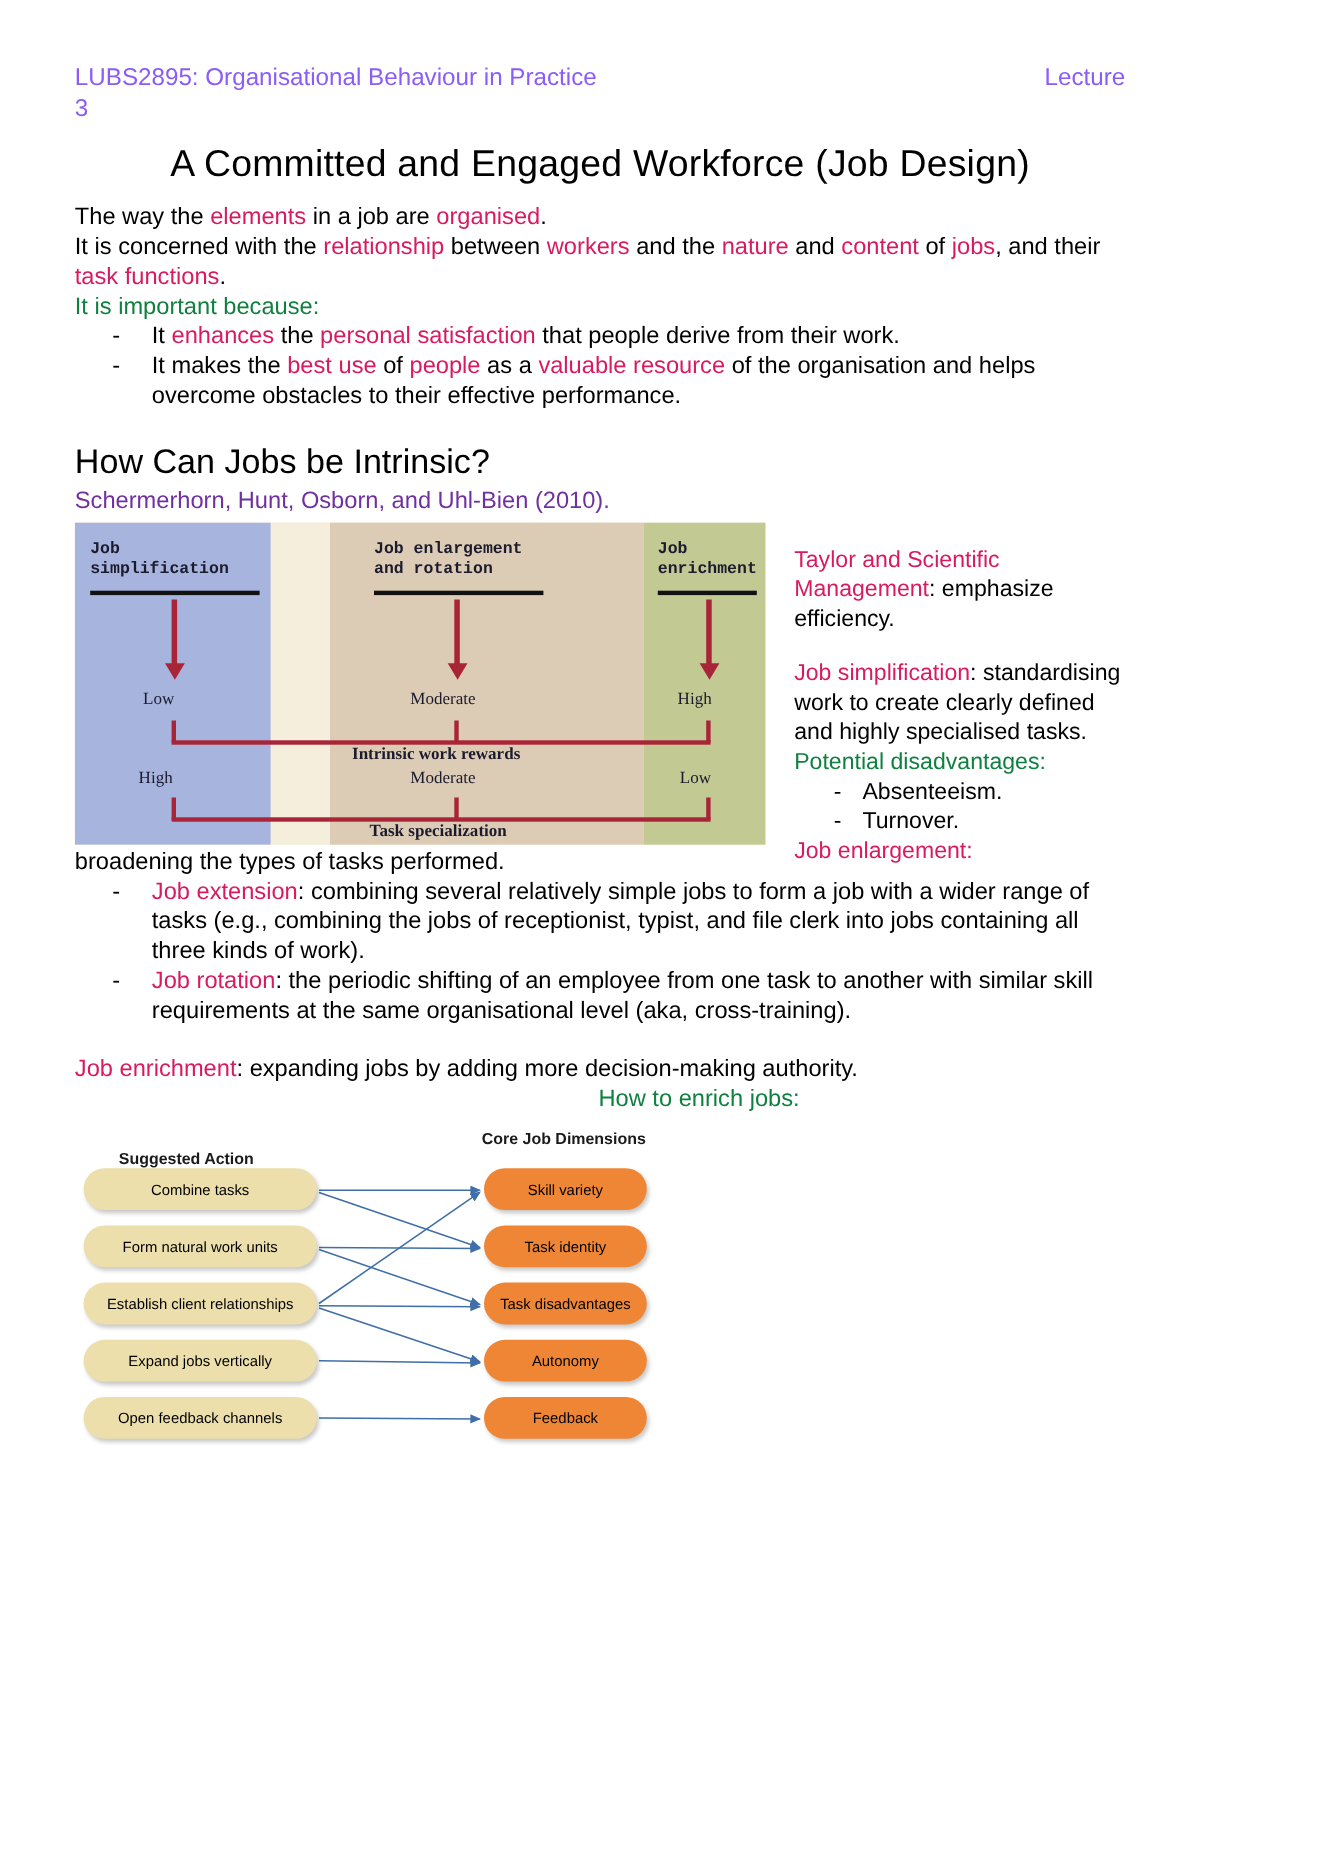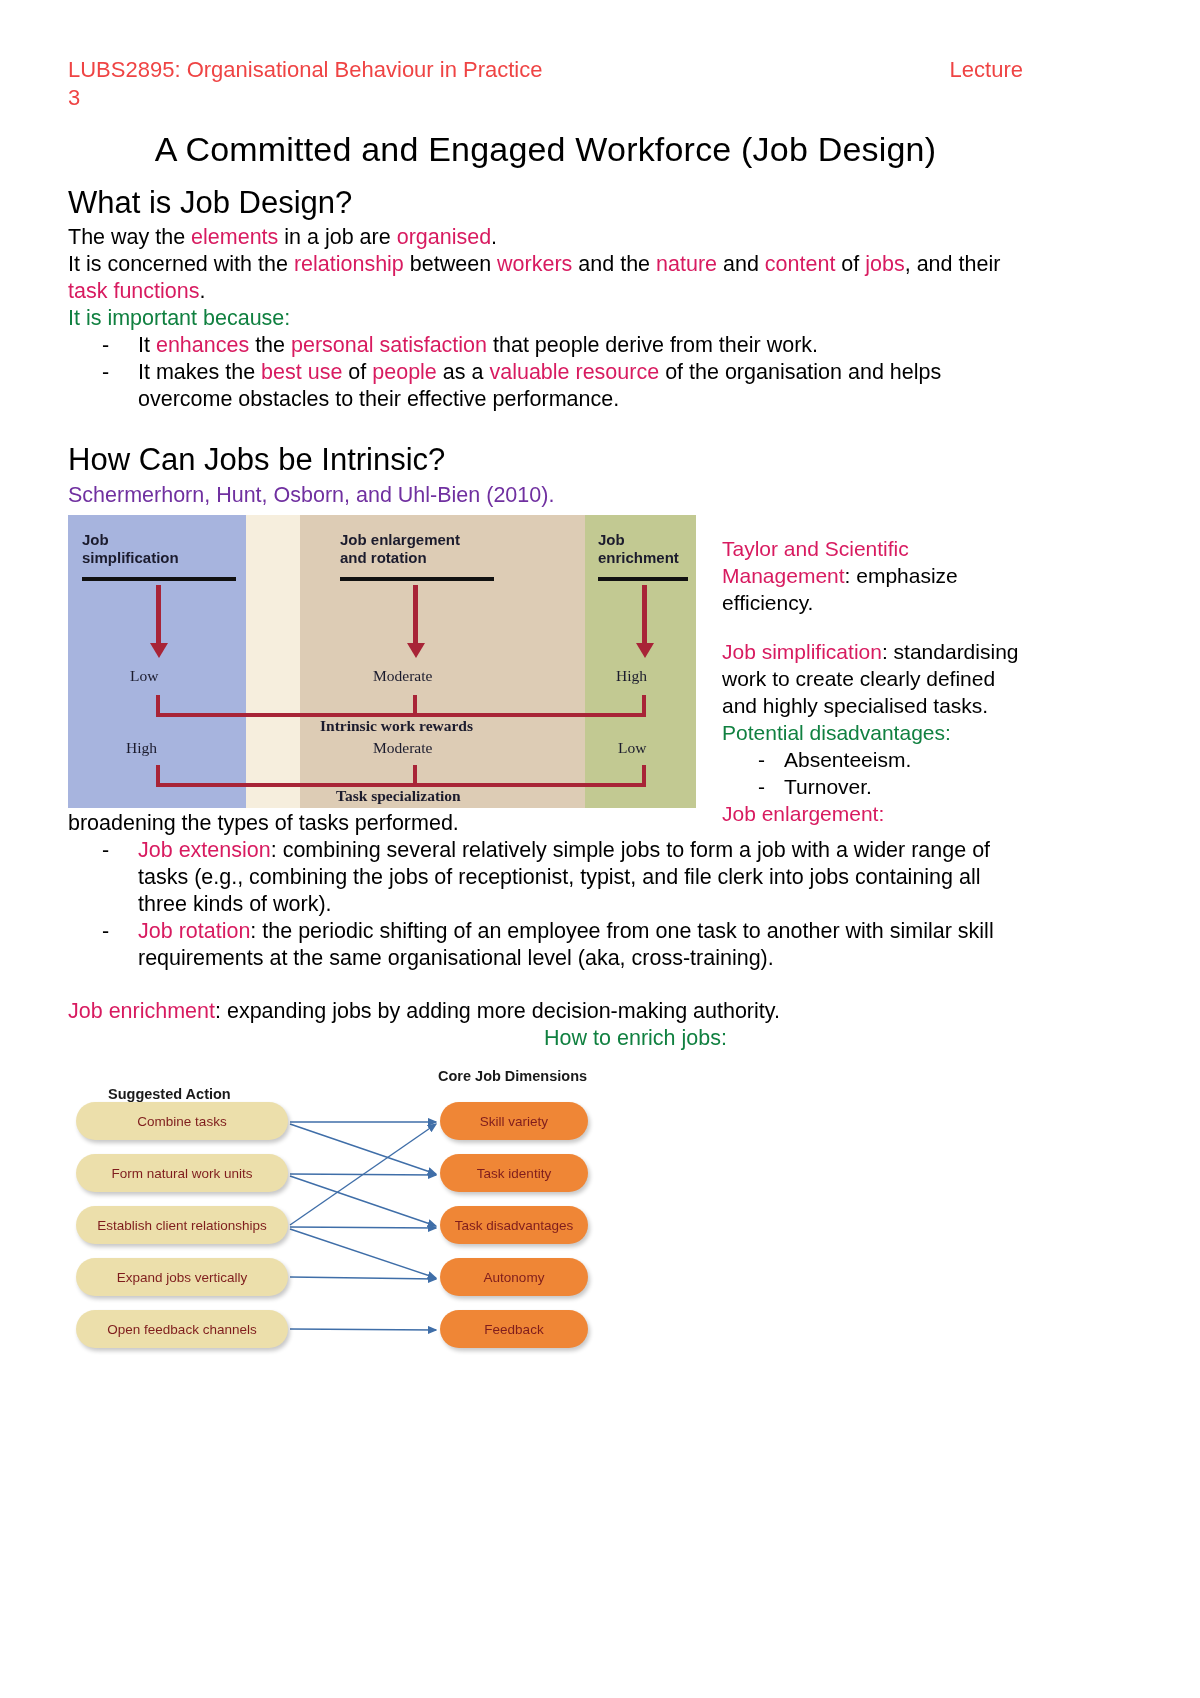--- a/index.html
+++ b/index.html
@@ -27,21 +27,21 @@
     left: 68px;
     top: 56px;
     width: 955px;
   }
 
   
   .runhead {
     display: block;
     font-size: 22px;
     line-height: 28px;
-    color: #ef4444;
+    color: #8b5cf6;
     position: relative;
     min-height: 56px;
   }
   .runhead .rh-left { display: inline; }
   .runhead .rh-right {
     position: absolute;
     right: 0;
     top: 0;
   }
   .runhead .rh-num { display: block; }
@@ -114,21 +114,21 @@
   .band {
     position: absolute;
     top: 0;
     height: 100%;
   }
   .band.b1 { left: 0;     width: 178px; background: #a7b4de; }
   .band.b2 { left: 232px; width: 285px; background: #ddccb5; }
   .band.b3 { left: 517px; width: 111px; background: #c2c992; }
   .col-title {
     position: absolute;
-    font-family: Liberation Sans, sans-serif;
+    font-family: Liberation Mono, monospace;
     font-weight: bold;
     font-size: 15px;
     line-height: 18px;
     color: #1b1b2d;
     z-index: 4;
   }
   .rule {
     position: absolute;
     height: 4px;
     background: #111;
@@ -211,21 +211,21 @@
     color: #1a1a1a;
   }
   .pillL, .pillR {
     position: absolute;
     height: 38px;
     border-radius: 19px;
     display: flex;
     align-items: center;
     justify-content: center;
     font-size: 13.5px;
-    color: #7f1d1d;
+    color: #000000;
     box-shadow: 2px 3px 4px rgba(0,0,0,0.22);
     white-space: nowrap;
   }
   .pillL {
     left: 8px;
     width: 212px;
     background: #ecdfab;
   }
   .pillR {
     left: 372px;
@@ -248,21 +248,20 @@
   <div class="content">
 
     <div class="runhead">
       <span class="rh-left">LUBS2895: Organisational Behaviour in Practice</span>
       <span class="rh-right">Lecture</span>
       <span class="rh-num">3</span>
     </div>
 
     <h1 class="doc-title">A Committed and Engaged Workforce (Job Design)</h1>
 
-    <h2 class="h2">What is Job Design?</h2>
 
     <p class="p">
       <span>The way the </span><span class="pink">elements</span><span> in a job are </span><span class="pink">organised</span><span>.</span>
     </p>
 
     <p class="p">
       <span>It is concerned with the </span><span class="pink">relationship</span><span> between </span><span class="pink">workers</span><span> and the </span><span class="pink">nature</span><span> and </span><span class="pink">content</span><span> of </span><span class="pink">jobs</span><span>, and their </span><span class="pink">task functions</span><span>.</span>
     </p>
 
     <p class="p green">It is important because:</p>

